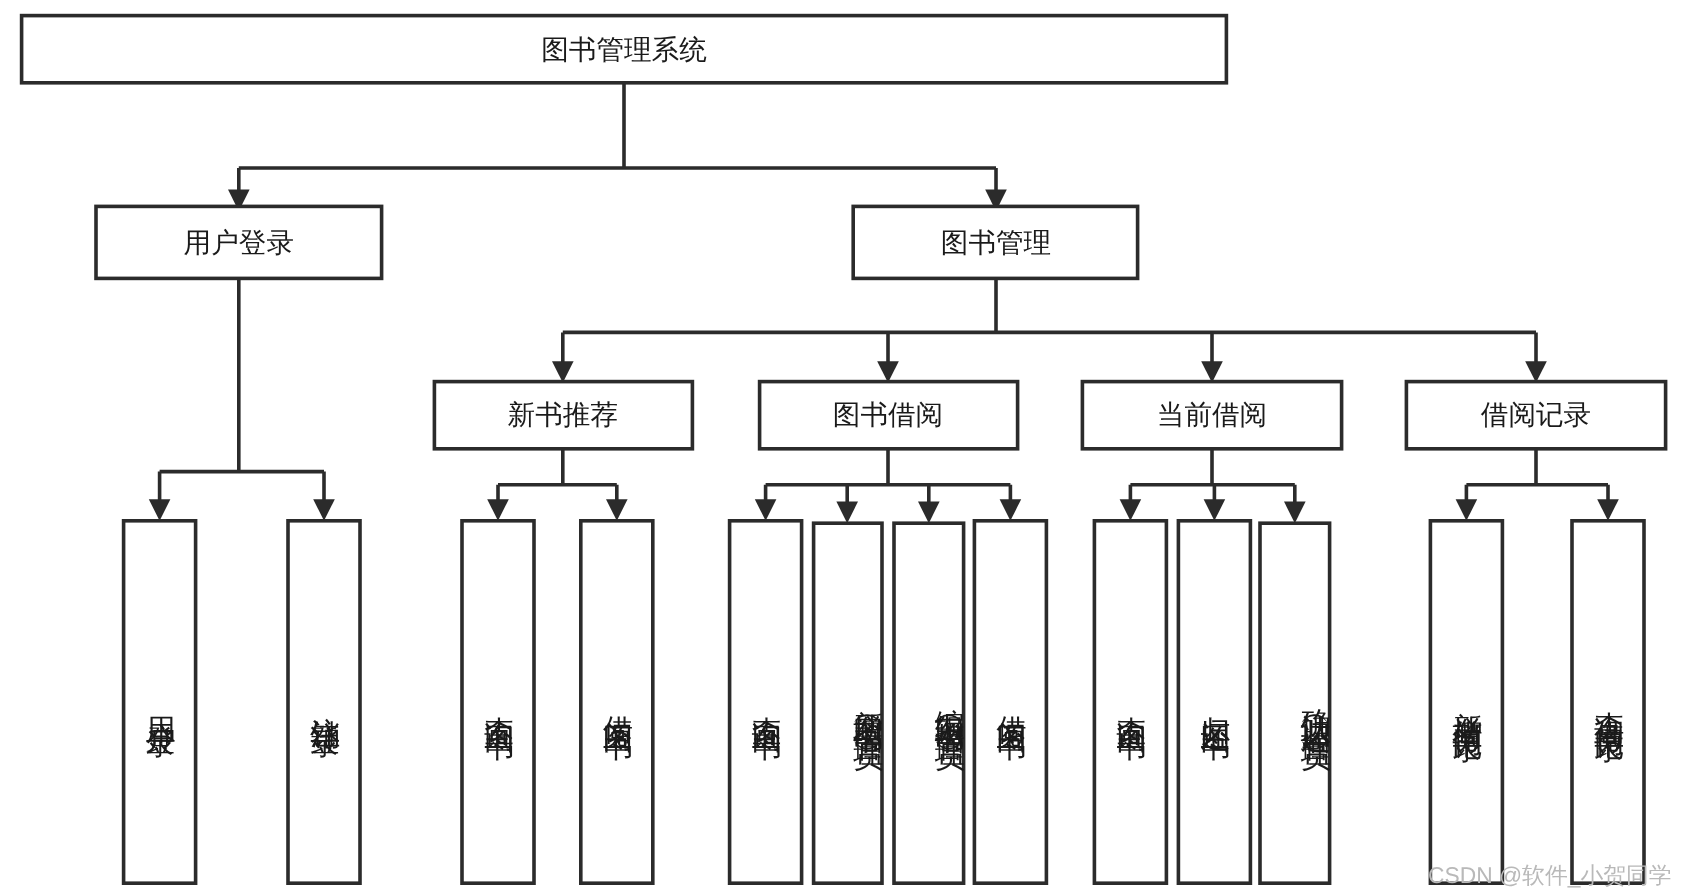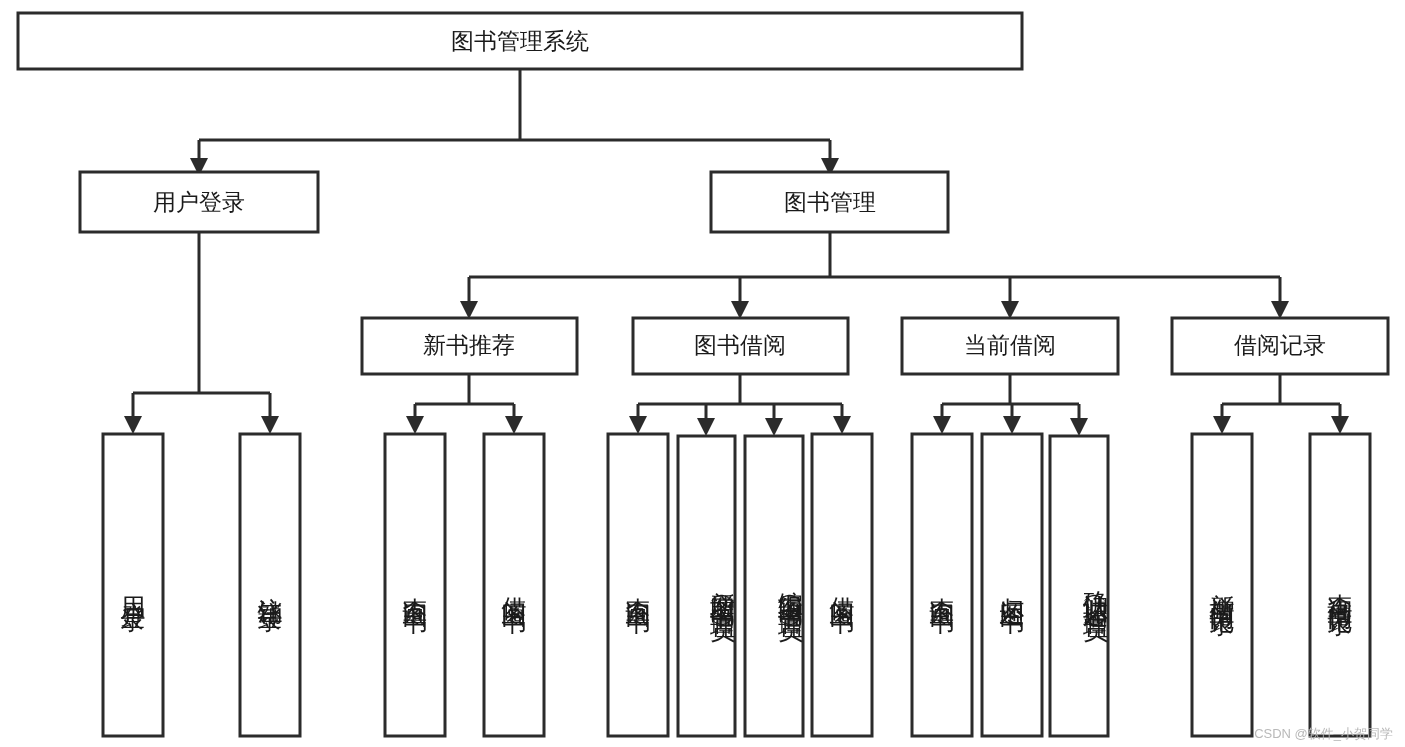--- a/index.html
+++ b/index.html
@@ -61,21 +61,21 @@
     align-items: center;
     justify-content: center;
     white-space: nowrap;
     pointer-events: none;
   }
   .watermark {
     position: absolute;
     right: 12px;
     bottom: 4px;
     font-family: "Liberation Sans", "DejaVu Sans", sans-serif;
-    font-size: 13px;
+    font-size: 19px;
     color: #b9b9b9;
     white-space: nowrap;
   }
 </style>
 </head>
 <body>
 
 <div id="diagram-root">
 
   <svg id="tree-svg" viewBox="0 0 1405 747">

